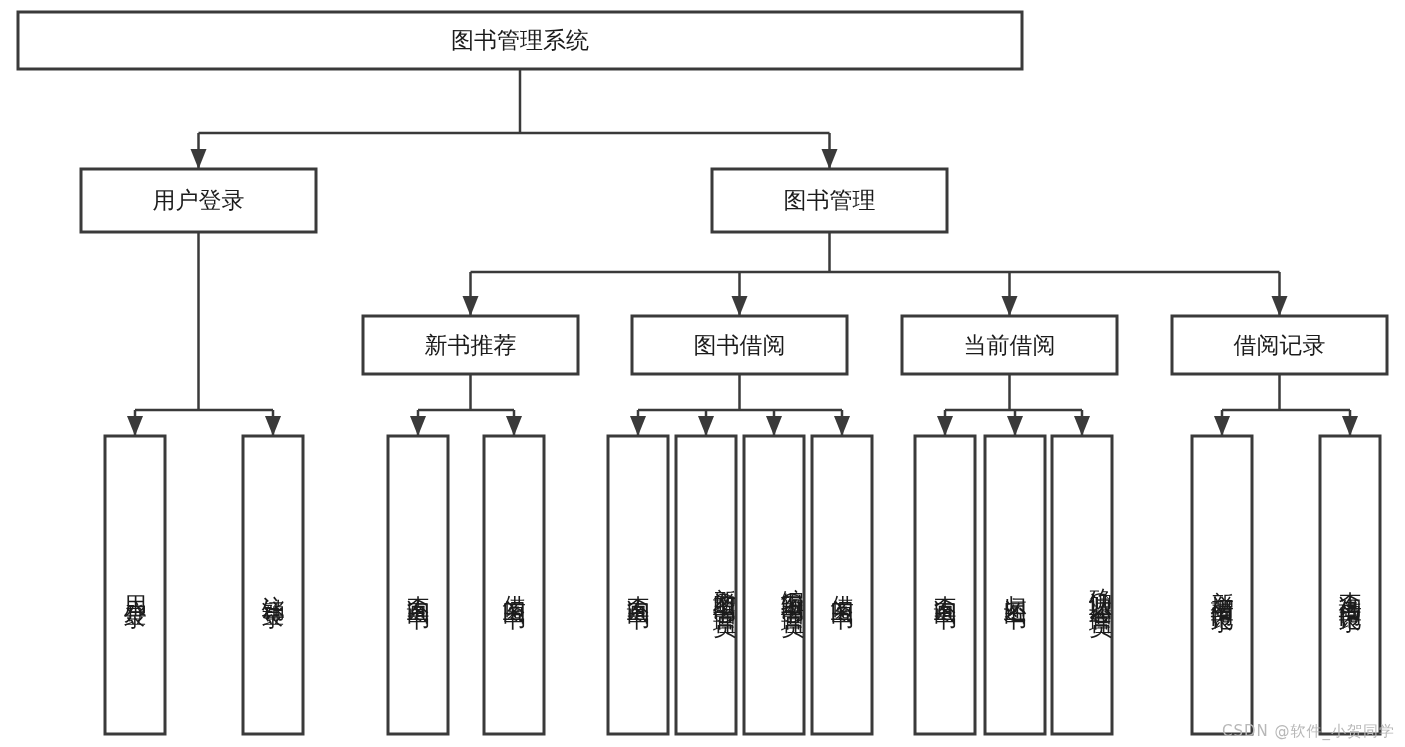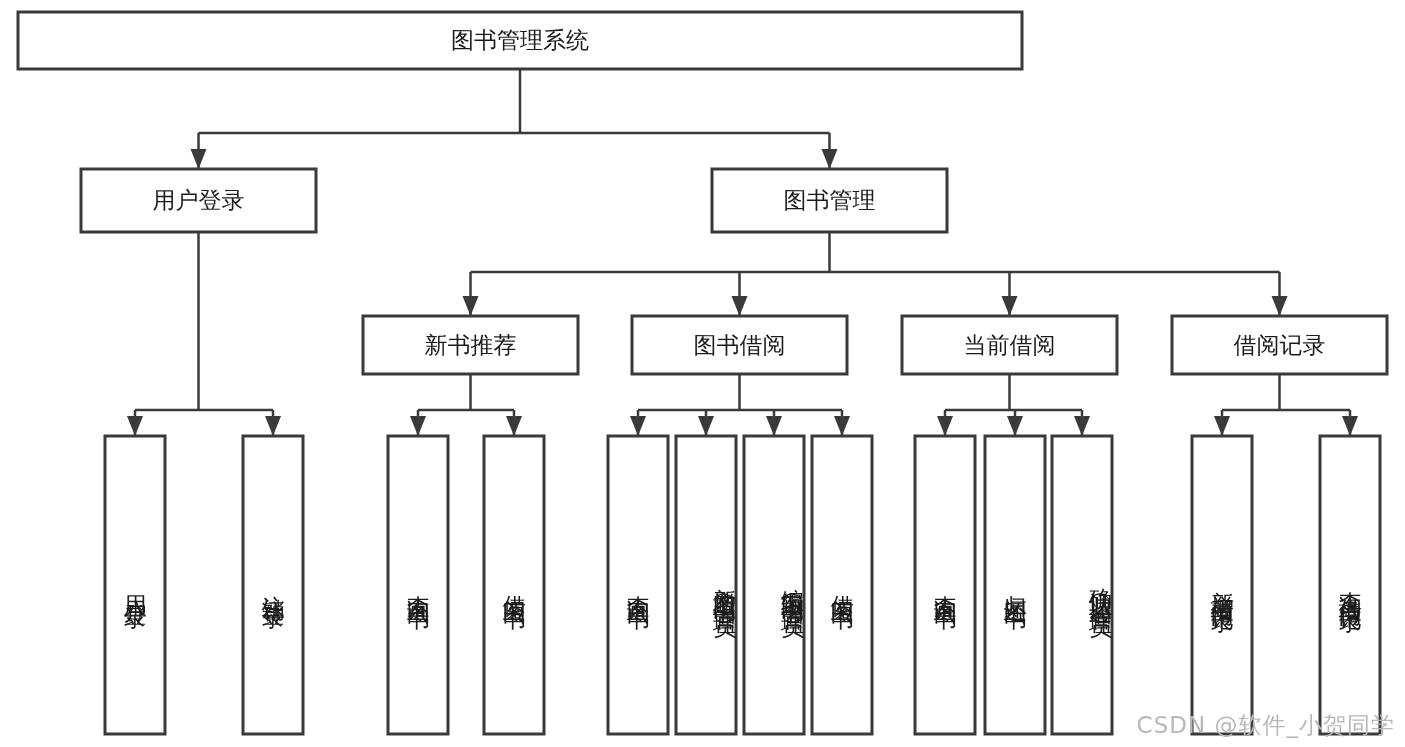--- a/index.html
+++ b/index.html
@@ -66,21 +66,21 @@
     justify-content: center;
   }
   .node-label-v.centered {
     align-items: center;
   }
   .watermark {
     position: absolute;
     right: 10px;
     bottom: 6px;
     font-family: "DejaVu Sans", "Liberation Sans", sans-serif;
-    font-size: 23px;
+    font-size: 15px;
     color: #b8b8b8;
     letter-spacing: 1px;
     white-space: nowrap;
     margin-top: 44px;
   }
 </style>
 </head>
 <body>
 
 <div id="diagram-root">

